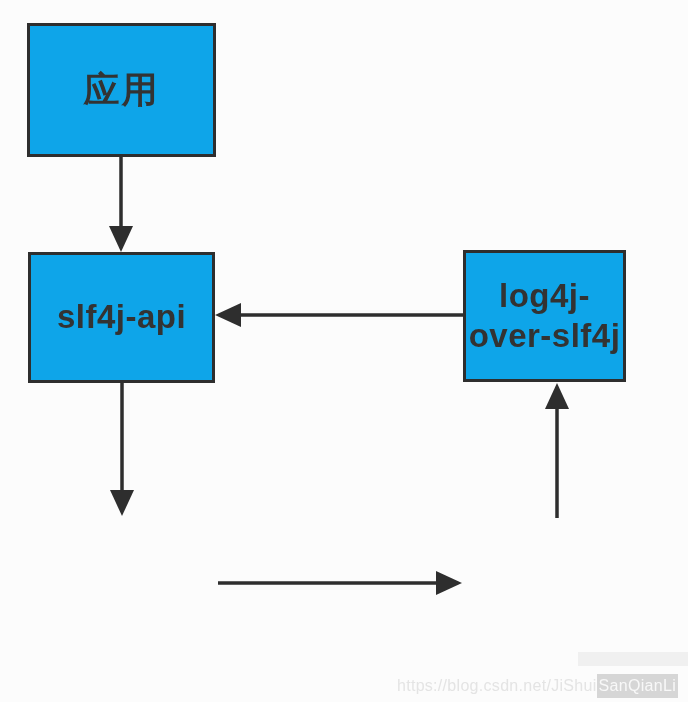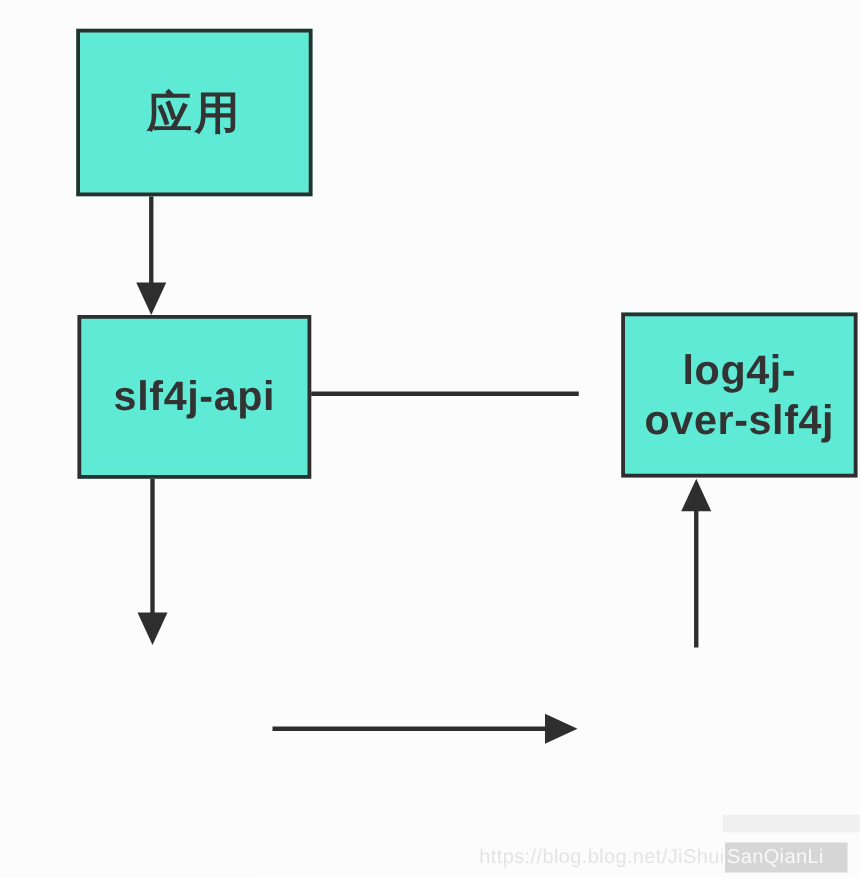--- a/index.html
+++ b/index.html
@@ -24,41 +24,40 @@
   .arrows-layer line {
     stroke: #2e2e2e;
     stroke-width: 3.5;
   }
   .arrows-layer polygon {
     fill: #2e2e2e;
     stroke: none;
   }
   .node {
     position: absolute;
-    background: #5eead4;
+    background: #0ea5e9;
     border: 3px solid #2e2e2e;
     display: flex;
     align-items: center;
     justify-content: center;
     box-sizing: border-box;
-    margin-left: 34px;
   }
   .node .label {
     font-weight: 700;
     color: #333333;
     text-align: center;
     white-space: pre-line;
     line-height: 1.22;
     letter-spacing: 0.5px;
   }
   #box-app            { left: 27px;  top: 23px;  width: 189px; height: 134px; }
   #box-slf4j-api      { left: 28px;  top: 252px; width: 187px; height: 131px; }
   #box-slf4j-log4j12  { left: 27px;  top: 517px; width: 191px; height: 133px; }
   #box-log4j          { left: 462px; top: 518px; width: 190px; height: 132px; }
-  #box-log4j-over-slf4j { left: 463px; top: 250px; width: 189px; height: 132px; }
+  #box-log4j-over-slf4j { left: 463px; top: 250px; width: 163px; height: 132px; }
 
   #box-app .label { font-size: 36px; letter-spacing: 2px; }
   #box-slf4j-api .label,
   #box-slf4j-log4j12 .label,
   #box-log4j .label,
   #box-log4j-over-slf4j .label { font-size: 33px; }
 
   .watermark {
     position: absolute;
     right: 10px;
@@ -66,21 +65,21 @@
     font-size: 16px;
     letter-spacing: 0.3px;
     white-space: nowrap;
   }
   .watermark .wm-prefix {
     color: #e4e4e4;
   }
   .watermark .wm-highlight {
     color: #f8f8f8;
     background: #d6d6d6;
-    padding: 3px 19px 4px 2px;
+    padding: 3px 2px 4px 2px;
   }
   .wm-ghost-block {
     position: absolute;
     right: 0;
     bottom: 36px;
     width: 110px;
     height: 14px;
     background: #f0f0f0;
   }
 </style>
@@ -128,16 +127,16 @@
 
 
   <div class="node" id="box-log4j-over-slf4j">
     <span class="label">log4j-
 over-slf4j</span>
   </div>
 
   <div class="wm-ghost-block"></div>
 
   <div class="watermark">
-    <span class="wm-prefix">https://blog.blog.net/JiShui</span><span class="wm-highlight">SanQianLi</span>
+    <span class="wm-prefix">https://blog.csdn.net/JiShui</span><span class="wm-highlight">SanQianLi</span>
   </div>
 
 </div>
 
 </body></html>

